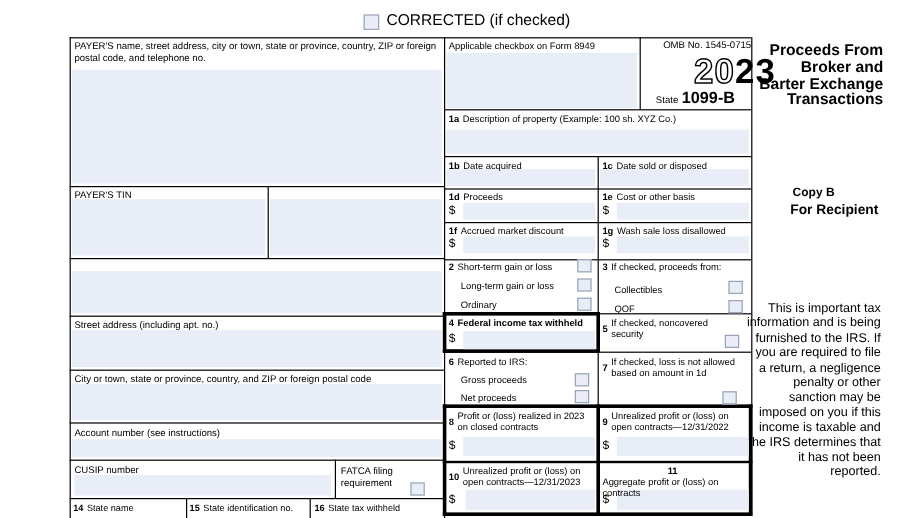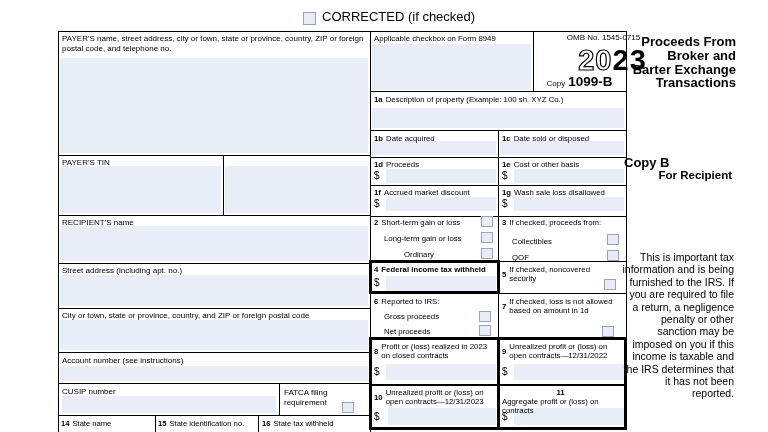--- a/index.html
+++ b/index.html
@@ -10,27 +10,27 @@
   .cb{position:absolute;width:12px;height:11px;background:var(--field-fill,#e8edf8);
       border:1px solid var(--checkbox-border,#9aa3b8);box-sizing:border-box;}
   .lbl{position:absolute;font-size:8px;line-height:9.6px;white-space:normal;}
   .rlbl{position:absolute;font-size:7.8px;line-height:9.2px;}
   .fx{display:flex;align-items:center;}
   .fx .num{font-weight:bold;margin-right:3px;flex:0 0 auto;}
   .fx .t{flex:1 1 auto;}
   .dollar{position:absolute;font-size:10px;line-height:10px;}
   .corrected{position:absolute;font-size:13px;line-height:14px;}
   .title{position:absolute;text-align:right;font-weight:bold;font-size:13px;line-height:13.8px;}
-  .omb{position:absolute;text-align:center;font-size:8px;margin-left:24px;}
+  .omb{position:absolute;text-align:right;font-size:8px;}
   .year{position:absolute;text-align:center;font-size:29px;font-weight:bold;letter-spacing:1px;line-height:30px;}
   .yr-outline{color:#fff;-webkit-text-stroke:1.2px #000;}
   .formline{position:absolute;display:flex;justify-content:center;align-items:baseline;gap:3px;}
   .formline .w{font-size:8px;}
   .formline .n{font-size:13.5px;font-weight:bold;}
-  .copyb{position:absolute;text-align:left;font-weight:bold;font-size:13px;}
+  .copyb{position:absolute;text-align:center;font-weight:bold;font-size:10px;}
   .forrec{position:absolute;text-align:right;font-weight:bold;font-size:11.5px;}
   .notice{position:absolute;text-align:right;font-size:10.5px;line-height:12.4px;}
   .statefx{font-size:7.6px;}
   .bold .t{font-weight:bold;}
 </style>
 </head>
 <body>
 
 <div class="canvas">
 
@@ -96,21 +96,21 @@
   <div class="fld" style="left:386px;top:364px;width:110px;height:16px;"></div>
   <div class="fld" style="left:514px;top:364px;width:110px;height:16px;"></div>
   <div class="fld" style="left:388px;top:408px;width:108px;height:17px;"></div>
   <div class="fld" style="left:514px;top:408px;width:110px;height:17px;"></div>
 
   <div class="lbl" style="left:62px;top:34px;width:302px;">PAYER'S name, street address, city or town, state or province, country, ZIP or foreign postal code, and telephone no.</div>
   <div class="rlbl" style="left:374px;top:34px;width:154px;">Applicable checkbox on Form 8949</div>
   <div class="omb" style="left:533px;top:33px;width:93px;">OMB No. 1545-0715</div>
   <div class="year" style="left:533px;top:45px;width:93px;margin-left:33px;"><span class="yr-outline">20</span><span>23</span></div>
   <div class="formline" style="left:533px;top:74px;width:93px;">
-    <span class="w">Copy</span>
+    <span class="w">State</span>
     <span class="n">1099-B</span>
   </div>
   <div class="title" style="left:624px;top:35px;width:112px;">
     <div>Proceeds From</div>
     <div>Broker and</div>
     <div>Barter Exchange</div>
     <div>Transactions</div>
   </div>
 
   <div class="rlbl fx" style="left:374px;top:95px;width:248px;">
@@ -144,21 +144,21 @@
       <span class="t">Wash sale loss disallowed</span>
     </div>
   <div class="dollar" style="left:374px;top:199px;">$</div>
   <div class="dollar" style="left:502px;top:199px;">$</div>
 
   <div class="rlbl fx" style="left:374px;top:218px;width:106px;">
       <span class="num">2</span>
       <span class="t">Short-term gain or loss</span>
     </div>
   <div class="rlbl" style="left:384px;top:234px;width:100px;">Long-term gain or loss</div>
-  <div class="rlbl" style="left:384px;top:250px;width:100px;margin-left:20px;">Ordinary</div>
+  <div class="rlbl" style="left:384px;top:250px;width:100px;">Ordinary</div>
   <div class="cb" style="left:481px;top:216px;"></div>
   <div class="cb" style="left:481px;top:232px;"></div>
   <div class="cb" style="left:481px;top:248px;"></div>
 
   <div class="rlbl fx" style="left:502px;top:218px;width:120px;">
       <span class="num">3</span>
       <span class="t">If checked, proceeds from:</span>
     </div>
   <div class="rlbl" style="left:512px;top:237px;width:80px;">Collectibles</div>
   <div class="rlbl" style="left:512px;top:253px;width:80px;">QOF</div>
@@ -206,21 +206,20 @@
       <span class="t">Unrealized profit or (loss) on open contracts—12/31/2023</span>
     </div>
   <div class="dollar" style="left:374px;top:412px;">$</div>
   <div class="rlbl fx" style="left:502px;top:388px;width:120px;flex-direction:column;">
       <span class="num">11</span>
       <span class="t">Aggregate profit or (loss) on contracts</span>
     </div>
   <div class="dollar" style="left:502px;top:412px;">$</div>
 
   <div class="lbl" style="left:62px;top:158px;width:150px;">PAYER'S TIN</div>
-  <div class="lbl" style="left:62px;top:218px;width:300px;">RECIPIENT'S name</div>
   <div class="lbl" style="left:62px;top:266px;width:300px;">Street address (including apt. no.)</div>
   <div class="lbl" style="left:62px;top:311px;width:304px;">City or town, state or province, country, and ZIP or foreign postal code</div>
   <div class="lbl" style="left:62px;top:356px;width:300px;">Account number (see instructions)</div>
   <div class="lbl" style="left:62px;top:387px;width:200px;">CUSIP number</div>
   <div class="lbl" style="left:284px;top:388px;width:58px;">FATCA filing requirement</div>
   <div class="cb" style="left:342px;top:402px;"></div>
   <div class="rlbl fx statefx" style="left:61px;top:419px;width:92px;">
       <span class="num">14</span>
       <span class="t">State name</span>
     </div>

